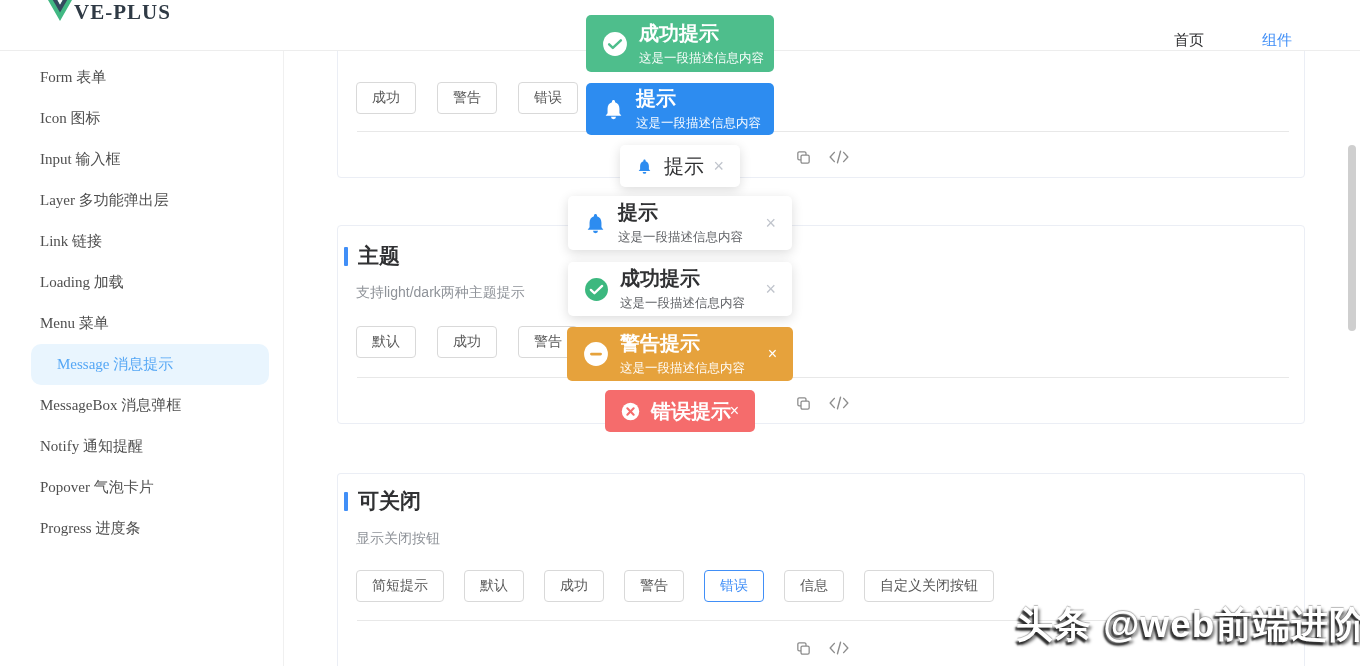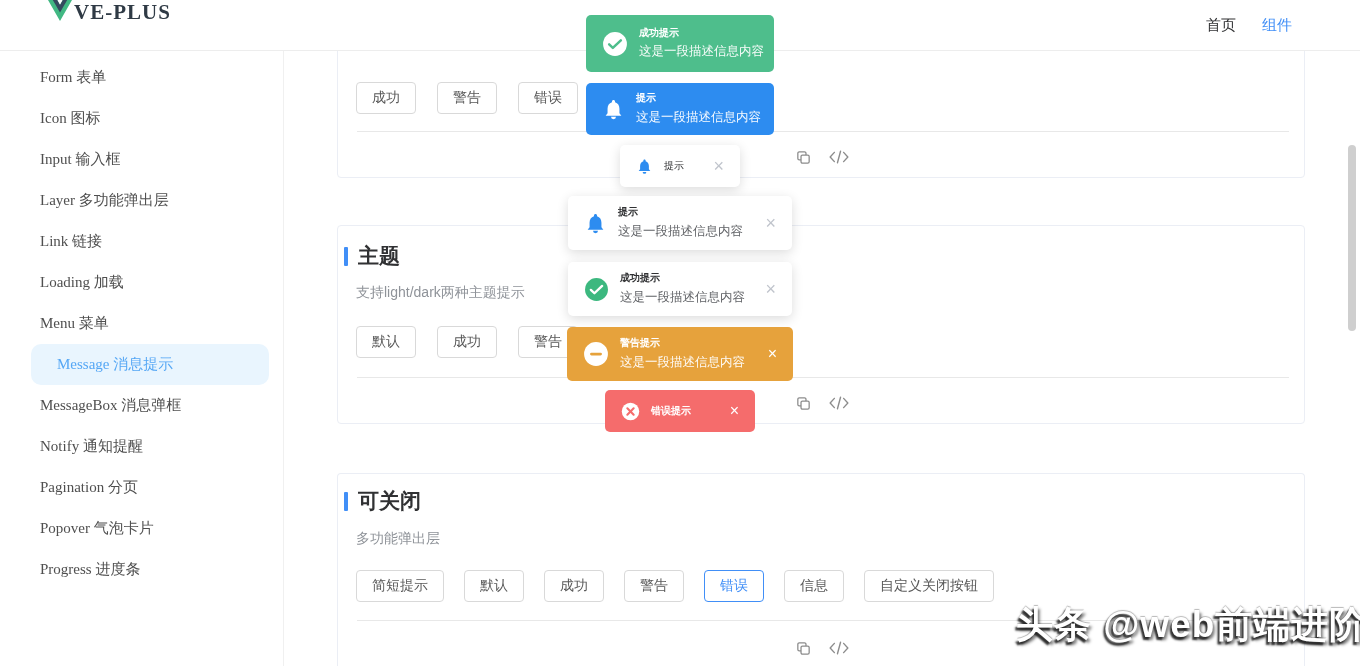--- a/index.html
+++ b/index.html
@@ -6,21 +6,21 @@
   html,body { width:1360px; height:666px; overflow:hidden; background:#fff;
     font-family:"Liberation Sans", sans-serif; }
   #app { position:relative; width:1360px; height:666px; background:#fff; overflow:hidden; }
 
   
   .header { position:absolute; left:0; top:0; width:1360px; height:51px; background:#fff;
     border-bottom:1px solid #ededed; z-index:30; }
   .logo { position:absolute; left:48px; top:0; height:50px; display:flex; align-items:flex-start; gap:2px; cursor:pointer; }
   .logo-text { font-family:"Liberation Serif", serif; font-size:21px; font-weight:600;
     color:#2f3a45; letter-spacing:1px; }
-  .nav { position:absolute; right:68px; top:0; height:50px; display:flex; align-items:center; gap:26px; }
+  .nav { position:absolute; right:68px; top:0; height:50px; display:flex; align-items:flex-end; gap:58px; }
   .nav-item { font-size:15px; color:#303133; cursor:pointer; }
   .nav-item.active { color:var(--accent,#418ff7); }
 
   
   .sidebar { position:absolute; left:0; top:51px; width:283px; height:615px; background:#fff; z-index:5; }
   .sidebar-border { position:absolute; left:283px; top:51px; width:1px; height:615px; background:#f0f0f0; }
   .side-list { position:absolute; top:6px; left:0; width:283px; }
   .side-item { height:41px; display:flex; align-items:center; padding-left:40px; margin:0 14px 0 14px;
     font-family:"Liberation Serif", serif; font-size:15px; color:#4f4f4f; border-radius:10px; cursor:pointer;
     padding-left:26px; }
@@ -56,21 +56,21 @@
   .toast { position:absolute; left:680px; transform:translateX(-50%); display:flex; align-items:center;
     padding:0 16px; border-radius:5px; z-index:50; }
   .toast.dark  { color:#fff; }
   .toast.dark.success { background:var(--success,#4ebe8c); }
   .toast.dark.info    { background:var(--info,#2d8cf0); }
   .toast.dark.warning { background:var(--warning,#e6a23c); }
   .toast.dark.error   { background:var(--error,#f56c6c); }
   .toast.light { background:#fff; box-shadow:0 3px 12px rgba(0,0,0,.14); }
   .t-icon { display:flex; align-items:center; justify-content:center; flex:none; }
   .t-body { margin-left:11px; min-width:0; }
-  .t-title { font-size:10px; font-weight:700; line-height:1.25; white-space:nowrap;font-family:Liberation Serif, serif; }
+  .t-title { font-size:20px; font-weight:700; line-height:1.25; white-space:nowrap;font-family:Liberation Serif, serif; }
   .toast.light .t-title { color:#303133; }
   .t-title.plain { font-weight:400; color:#595959; }
   .t-desc { font-size:12.5px; margin-top:4px; white-space:nowrap; }
   .toast.dark .t-desc { color:rgba(255,255,255,.96); }
   .toast.light .t-desc { color:#606266; }
   .t-close { margin-left:auto; font-size:18px; line-height:1; cursor:pointer; padding-left:12px; }
   .toast.dark .t-close { color:#fff; font-size:16px; }
   .toast.light .t-close { color:#c0c4cc; }
 
   
@@ -106,21 +106,20 @@
         <div class="side-item">Form 表单</div>
         <div class="side-item">Icon 图标</div>
         <div class="side-item">Input 输入框</div>
         <div class="side-item">Layer 多功能弹出层</div>
         <div class="side-item">Link 链接</div>
         <div class="side-item">Loading 加载</div>
         <div class="side-item">Menu 菜单</div>
         <div class="side-item active">Message 消息提示</div>
         <div class="side-item">MessageBox 消息弹框</div>
         <div class="side-item">Notify 通知提醒</div>
-        <div class="side-item">Pagination 分页</div>
         <div class="side-item">Popover 气泡卡片</div>
         <div class="side-item">Progress 进度条</div>
       </div>
   </div>
   <div class="sidebar-border"></div>
   <div class="side-scroll"></div>
 
   <div class="card" id="card-top"></div>
   <div class="btn-row" id="row-top" style="left:356px; top:82px; gap:21px;">
       <button class="btn">成功</button>
@@ -178,21 +177,21 @@
           </svg>
         </span>
       </span>
     </div>
 
   <div class="card" id="card-close"></div>
   <div class="sec-head" style="left:344px; top:487px;">
     <span class="sec-bar"></span>
     <span class="sec-title">可关闭</span>
   </div>
-  <div class="sec-desc" style="left:356px; top:530px;">多功能弹出层</div>
+  <div class="sec-desc" style="left:356px; top:530px;">显示关闭按钮</div>
   <div class="btn-row" id="row-close" style="left:356px; top:570px; gap:20px;">
       <button class="btn">简短提示</button>
       <button class="btn">默认</button>
       <button class="btn">成功</button>
       <button class="btn">警告</button>
       <button class="btn active">错误</button>
       <button class="btn">信息</button>
       <button class="btn">自定义关闭按钮</button>
     </div>
   <div class="divider" style="top:620px;"></div>

